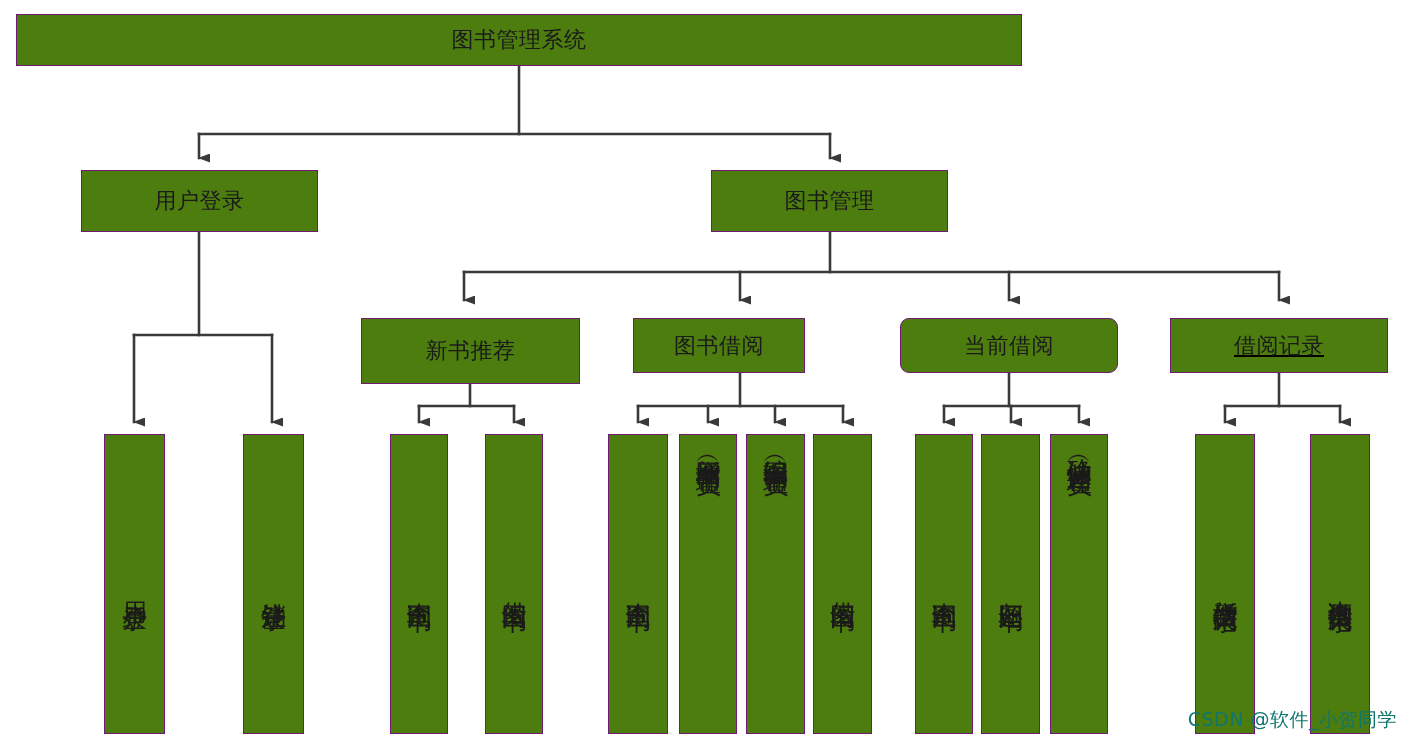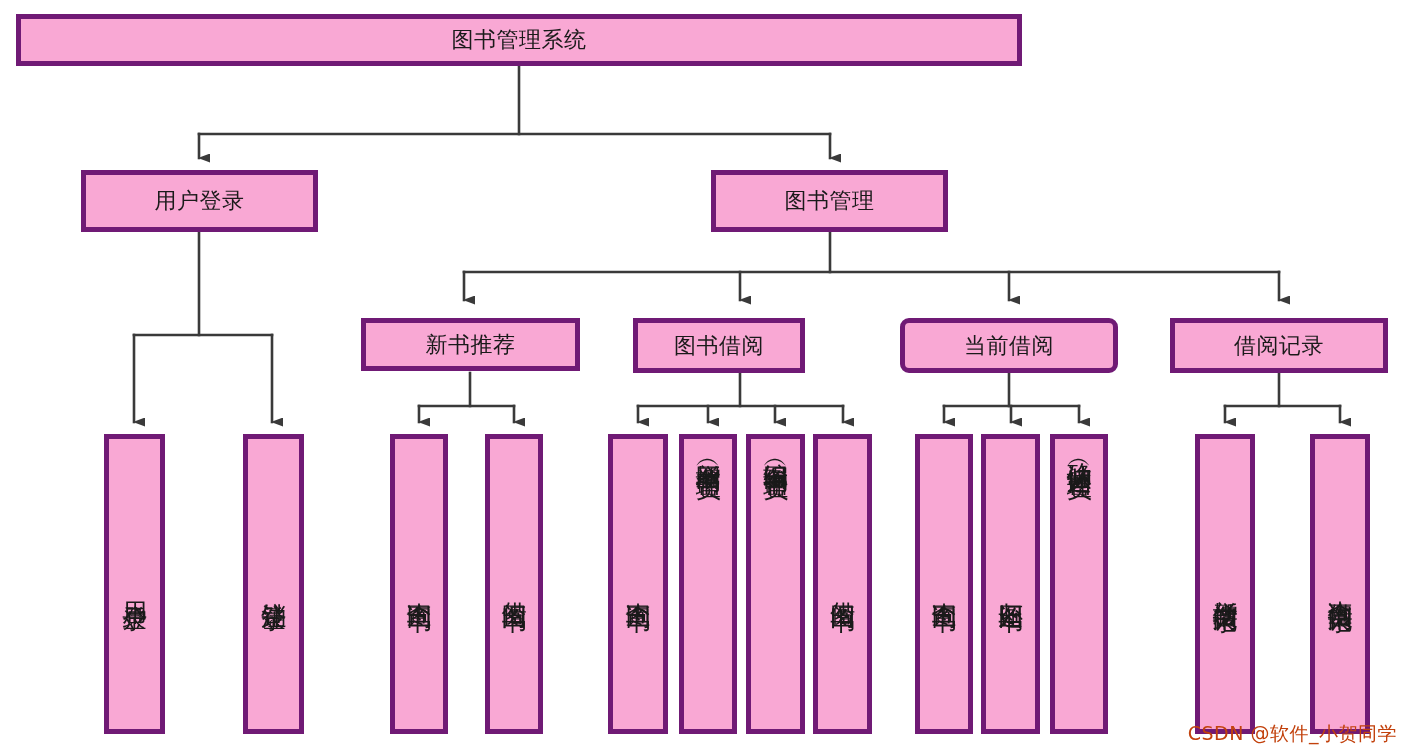--- a/index.html
+++ b/index.html
@@ -23,22 +23,22 @@
   svg#flow-svg {
     position: absolute;
     top: 0; left: 0;
     width: 1405px;
     height: 747px;
     display: block;
   }
   .node-box {
     position: absolute;
     box-sizing: border-box;
-    border: 5px solid #701a75;
-    background: #f9a8d4;
+    border: 1px solid #701a75;
+    background: #4d7c0f;
     display: flex;
     align-items: center;
     justify-content: center;
     overflow: hidden;
   }
   .node-label {
     color: #1a1a1a;
     text-align: center;
     line-height: 1.14;
     white-space: nowrap;
@@ -62,23 +62,23 @@
     letter-spacing: 2px;
     white-space: normal;
     max-height: 100%;
   }
   .vertical-node.centered-text {
     align-items: center;
   }
   .watermark {
     position: absolute;
     right: 8px;
-    bottom: 0;
+    bottom: 14px;
     font-size: 19px;
-    color: #c2410c;
+    color: #0f766e;
     white-space: nowrap;
     letter-spacing: 0.5px;
   }
 </style>
 </head>
 <body>
 
 <div id="diagram-root">
 
   <svg id="flow-svg" viewBox="0 0 1405 747" xmlns="http://www.w3.org/2000/svg">
@@ -138,33 +138,33 @@
   </div>
 
   <div class="node-box horizontal-node" style="left:81px; top:170px; width:237px; height:62px;">
     <span class="node-label">用户登录</span>
   </div>
 
   <div class="node-box horizontal-node" style="left:711px; top:170px; width:237px; height:62px;justify-content:center;">
     <span class="node-label">图书管理</span>
   </div>
 
-  <div class="node-box horizontal-node" style="left:361px; top:318px; width:219px; height:53px;">
+  <div class="node-box horizontal-node" style="left:361px; top:318px; width:219px; height:66px;">
     <span class="node-label">新书推荐</span>
   </div>
 
   <div class="node-box horizontal-node" style="left:633px; top:318px; width:172px; height:55px;">
     <span class="node-label">图书借阅</span>
   </div>
 
   <div class="node-box horizontal-node" style="left:900px; top:318px; width:218px; height:55px;border-radius:9px;">
     <span class="node-label">当前借阅</span>
   </div>
 
-  <div class="node-box horizontal-node" style="left:1170px; top:318px; width:218px; height:55px;">
+  <div class="node-box horizontal-node" style="left:1170px; top:318px; width:218px; height:55px;text-decoration:underline;">
     <span class="node-label">借阅记录</span>
   </div>
 
   <div class="node-box vertical-node centered-text" style="left:104px; top:434px; width:61px; height:300px;">
     <span class="node-label">用户登录</span>
   </div>
 
   <div class="node-box vertical-node centered-text" style="left:243px; top:434px; width:61px; height:300px;">
     <span class="node-label">注销登录</span>
   </div>

